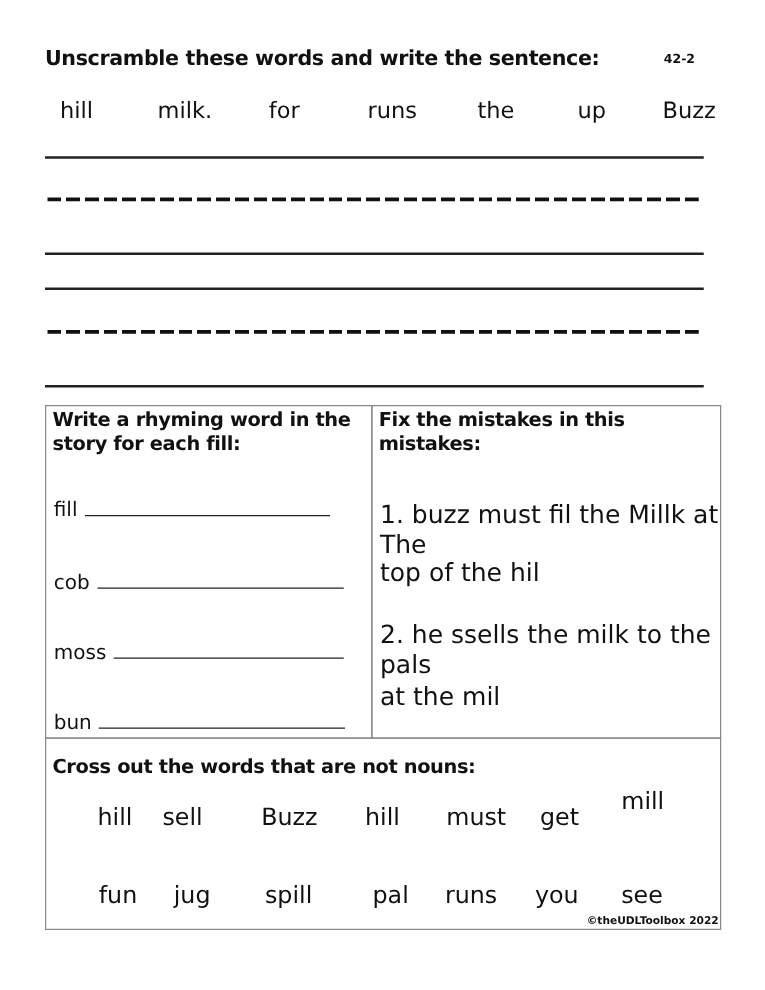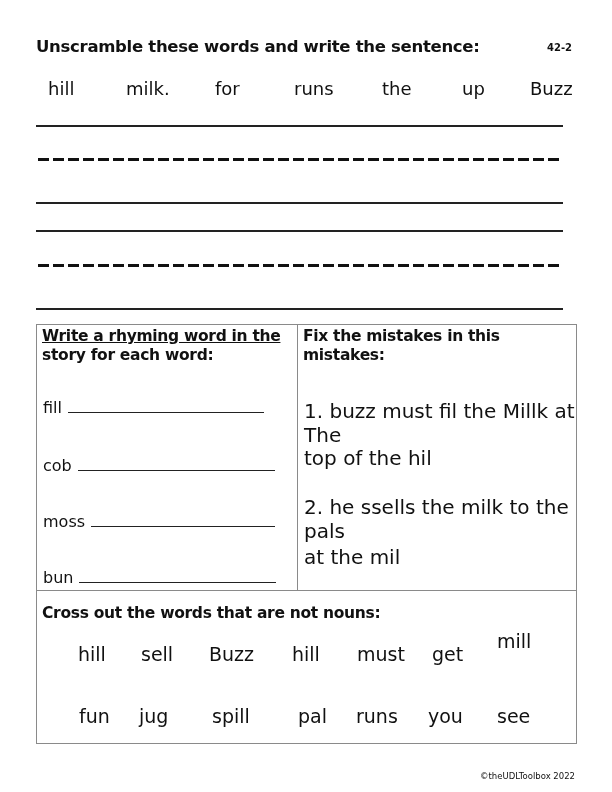--- a/index.html
+++ b/index.html
@@ -1,31 +1,31 @@
 <!DOCTYPE html>
 <html><head>
 <meta charset="utf-8">
 <style>
   html, body { margin:0; padding:0; background:#fff; }
   body { width:612px; height:792px; position:relative; overflow:hidden;
          font-family:"DejaVu Sans", sans-serif; color:#111; }
   .abs { position:absolute; }
   .title { left:36px; top:37px; font-size:16.5px; font-weight:bold; letter-spacing:-0.3px; }
-  .code { left:531px; top:42px; font-size:10px; font-weight:bold;margin-left:16px; }
+  .code { left:531px; top:42px; font-size:10px; font-weight:bold; }
   .scr { top:78px; font-size:18px; }
   .line { position:absolute; left:36px; width:527px; height:0; border-top:2px solid #222; }
   .dash { position:absolute; left:38px; width:521px; height:3px;
           background:repeating-linear-gradient(90deg,#111 0,#111 11px,transparent 11px,transparent 15px); }
   .box { position:absolute; border:1px solid #8a8a8a; box-sizing:border-box; }
   .h2 { font-weight:bold; font-size:15.5px; line-height:19px; letter-spacing:-0.3px; }
   .rw { position:absolute; left:43px; font-size:16px; }
   .rw .u { display:inline-block; border-bottom:1.5px solid #222; height:14px; vertical-align:baseline; margin-left:6px; }
   .fx { position:absolute; left:304px; font-size:20px; }
   .nw { position:absolute; font-size:19px; }
-  .footer { right:37px; top:771px; font-size:8.5px; font-weight:normal; }
+  .footer { right:37px; top:732px; font-size:8.5px; font-weight:bold; }
 </style>
 </head>
 <body>
 
 <div class="abs title">Unscramble these words and write the sentence:</div>
 <div class="abs code">42-2</div>
 
 <div class="abs scr" style="left:48px">hill</div>
 <div class="abs scr" style="left:126px">milk.</div>
 <div class="abs scr" style="left:215px">for</div>
@@ -37,22 +37,22 @@
 <div class="line" style="top:125px"></div>
 <div class="dash" style="top:158px"></div>
 <div class="line" style="top:202px"></div>
 <div class="line" style="top:230px"></div>
 <div class="dash" style="top:264px"></div>
 <div class="line" style="top:308px"></div>
 
 <div class="box" style="left:36px; top:324px; width:262px; height:267px;"></div>
 <div class="box" style="left:297px; top:324px; width:280px; height:267px;"></div>
 
-<div class="abs h2" style="left:42px; top:327px;text-decoration:underline;">Write a rhyming word in the</div>
-<div class="abs h2" style="left:42px; top:346px;">story for each word:</div>
+<div class="abs h2" style="left:42px; top:327px;">Write a rhyming word in the</div>
+<div class="abs h2" style="left:42px; top:346px;">story for each fill:</div>
 
 <div class="rw" style="top:398px">
   <span>fill</span><span class="u" style="width:196px"></span>
 </div>
 <div class="rw" style="top:456px">
   <span>cob</span><span class="u" style="width:197px"></span>
 </div>
 <div class="rw" style="top:512px">
   <span>moss</span><span class="u" style="width:184px"></span>
 </div>
@@ -65,21 +65,21 @@
 
 <div class="fx" style="top:399px">1. buzz must fil the Millk at The</div>
 <div class="fx" style="top:446px">top of the hil</div>
 <div class="fx" style="top:495px">2. he ssells the milk to the pals</div>
 <div class="fx" style="top:545px">at the mil</div>
 
 <div class="box" style="left:36px; top:590px; width:541px; height:154px;"></div>
 <div class="abs h2" style="left:42px; top:604px;">Cross out the words that are not nouns:</div>
 
 <div class="nw" style="left:78px; top:643px">hill</div>
-<div class="nw" style="left:141px; top:643px">sell</div>
+<div class="nw" style="left:130px; top:643px">sell</div>
 <div class="nw" style="left:209px; top:643px">Buzz</div>
 <div class="nw" style="left:292px; top:643px">hill</div>
 <div class="nw" style="left:357px; top:643px">must</div>
 <div class="nw" style="left:432px; top:643px">get</div>
 <div class="nw" style="left:497px; top:630px">mill</div>
 
 <div class="nw" style="left:79px; top:705px">fun</div>
 <div class="nw" style="left:139px; top:705px">jug</div>
 <div class="nw" style="left:212px; top:705px">spill</div>
 <div class="nw" style="left:298px; top:705px">pal</div>

